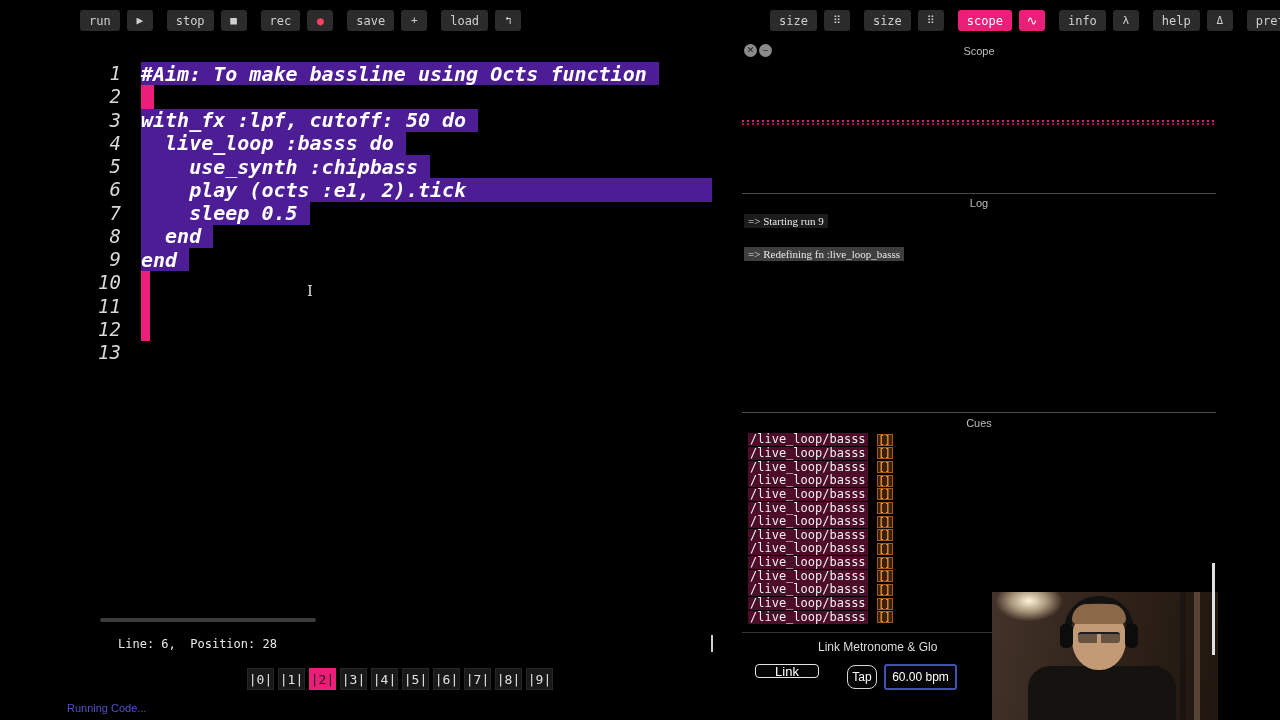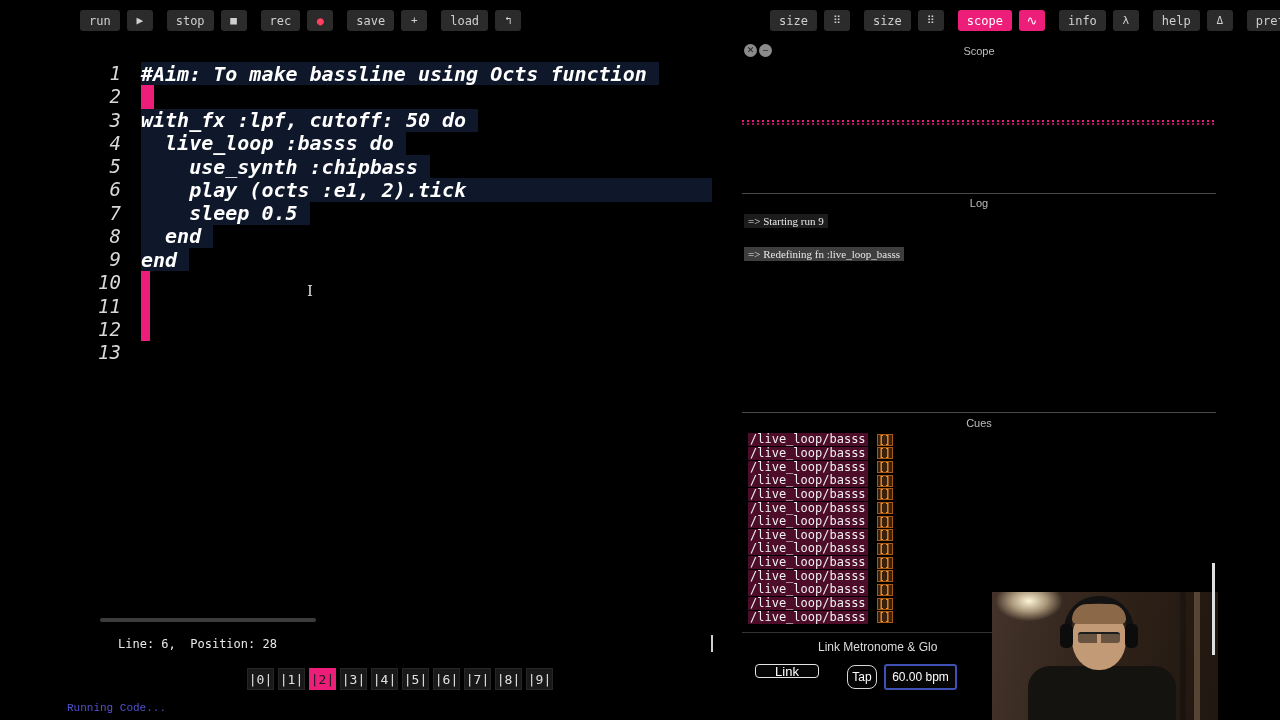--- a/index.html
+++ b/index.html
@@ -29,38 +29,38 @@
   .line { display:flex; align-items:stretch; height:23.25px; }
   .ln {
     width:121px; text-align:right; font-style:italic; color:#d8d8d8;
     font-size:19px; line-height:23.25px; flex:none;
   }
   .code {
     margin-left:20px; display:flex; align-items:center;
     font-style:italic; font-weight:700; font-size:20px; color:#fff;
     white-space:pre;
   }
-  .code.hl   { background:#0f172a; padding-right:12px; }
+  .code.hl   { background:#4c1d95; padding-right:12px; }
   .code.full { min-width:571px; }
   .code.stub { background:#ED1E79; width:13px; padding:0; }
   .code.bar  { background:#ED1E79; width:9px;  padding:0; }
 
   .editor-hscroll { left:100px; top:618px; width:216px; height:4px; background:#3c3c3c; border-radius:2px; }
   .editor-vscroll { left:711px; top:635px; width:2px; height:17px; background:#cfcfcf; }
 
   .status-line { left:118px; top:637px; font-size:12px; color:#e8e8e8; white-space:pre; }
 
   .tabs { left:247px; top:668px; display:flex; gap:4px; }
   .tab {
     width:27px; height:22px; display:flex; align-items:center; justify-content:center;
     background:#191919; color:#e0e0e0; font-size:13px; border:1px solid #262626;
   }
   .tab.active { background:#ED1E79; color:#1a1a1a; border-color:#ED1E79; }
 
-  .running { left:67px; top:702px; font-family:Liberation Mono, monospace; font-size:11px; color:#5151cc; }
+  .running { left:67px; top:702px; font-family:Liberation Sans, sans-serif; font-size:11px; color:#5151cc; }
 
   .mouse-cursor { left:307px; top:282px; font-family:"DejaVu Serif", serif; font-size:15px; color:#ddd; }
 
   
   .pane-title { left:742px; width:474px; text-align:center; font-family:"Liberation Sans", sans-serif; font-size:11px; color:#bdbdbd; }
   .divider { left:742px; width:474px; height:1px; background:#4a4a4a; }
 
   .pane-icon {
     width:13px; height:13px; border-radius:50%; background:#8b8b8b; color:#1d1d1d;
     font-size:9px; line-height:13px; text-align:center;

